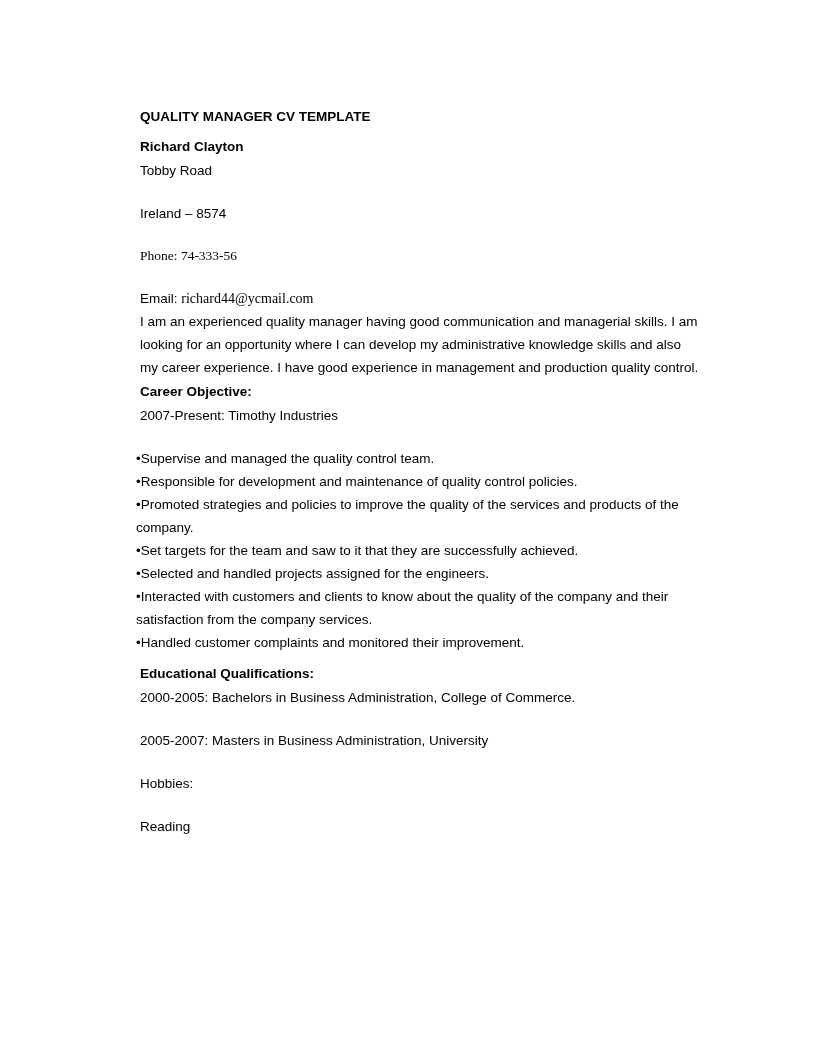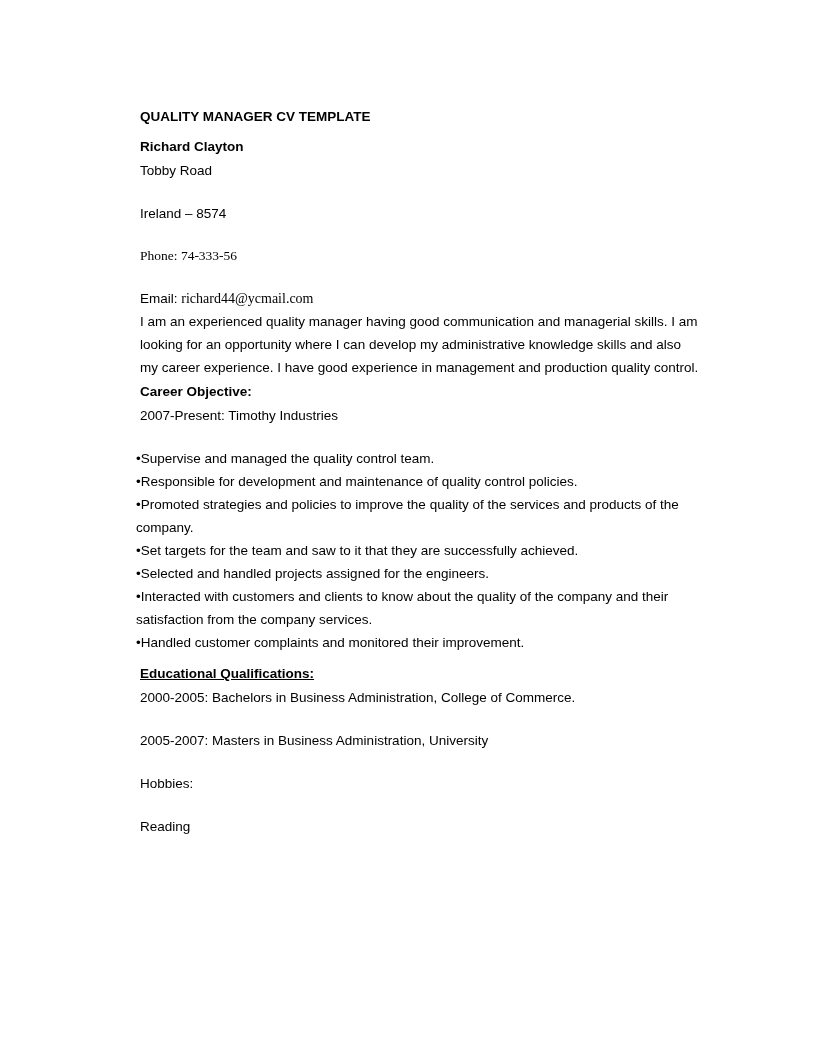--- a/index.html
+++ b/index.html
@@ -22,21 +22,21 @@
   .content {
     position: absolute;
     top: 105px;
     left: 120px;
     width: 562px;
   }
   .p { margin: 0; }
   .bold { font-weight: bold; }
   .mt1  { margin-top: 1px; }
   .mt7  { margin-top: 7px; }
-  .mt8  { margin-top: 8px; text-decoration: underline; }
+  .mt8  { margin-top: 8px; }
   .mt19 { margin-top: 19px; font-family: Liberation Serif, serif; }
   .mt20 { margin-top: 20px; }
   .bullet-line {
     margin: 0;
     margin-left: -4px;
   }
   .bullet-glyph {
     display: inline;
   }
   .email-addr {

